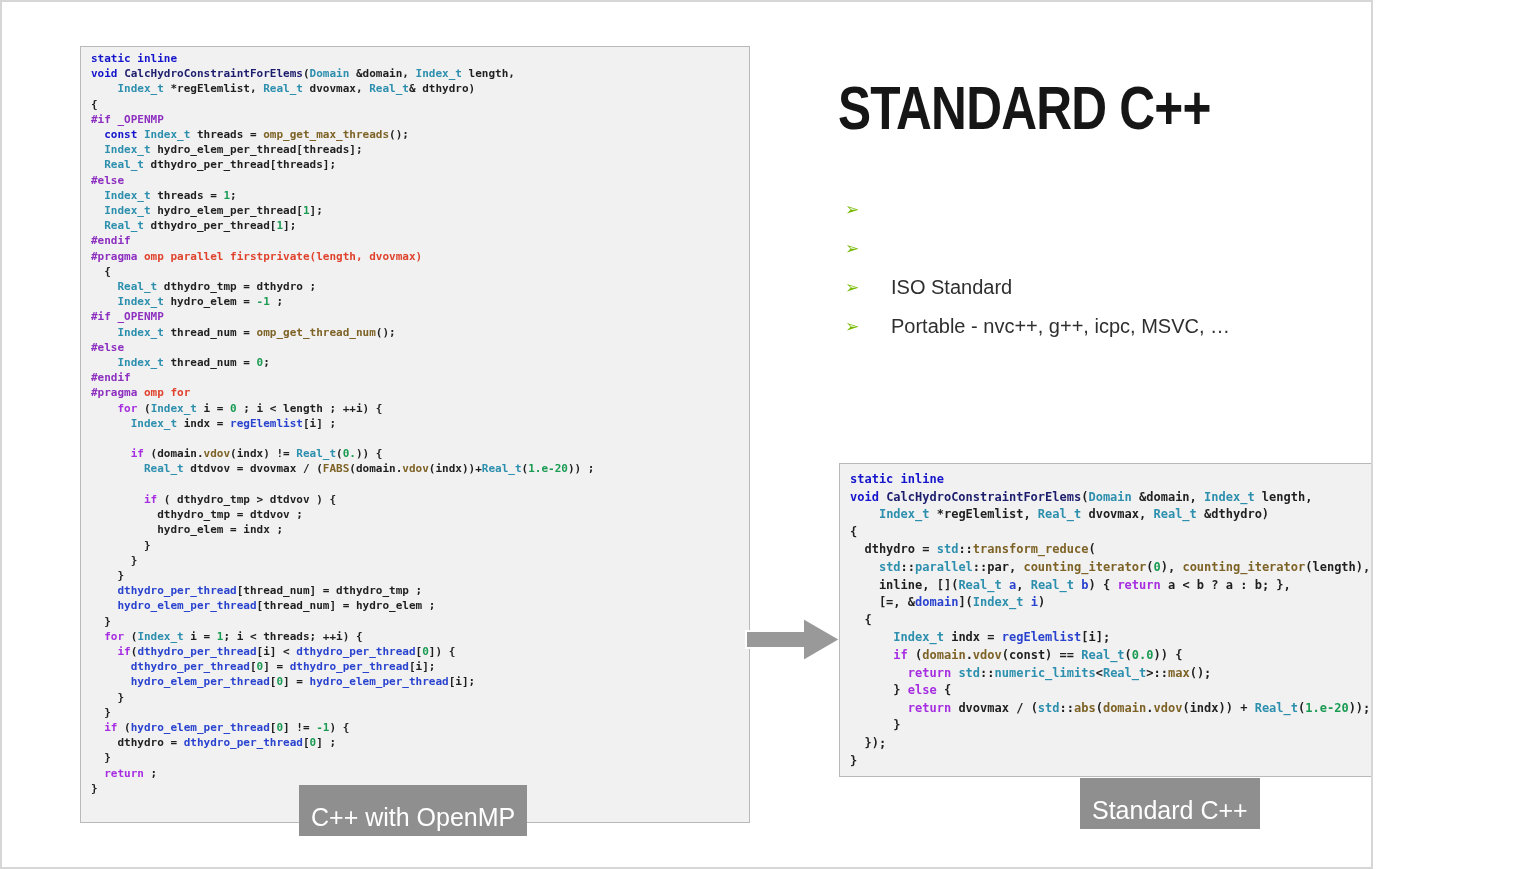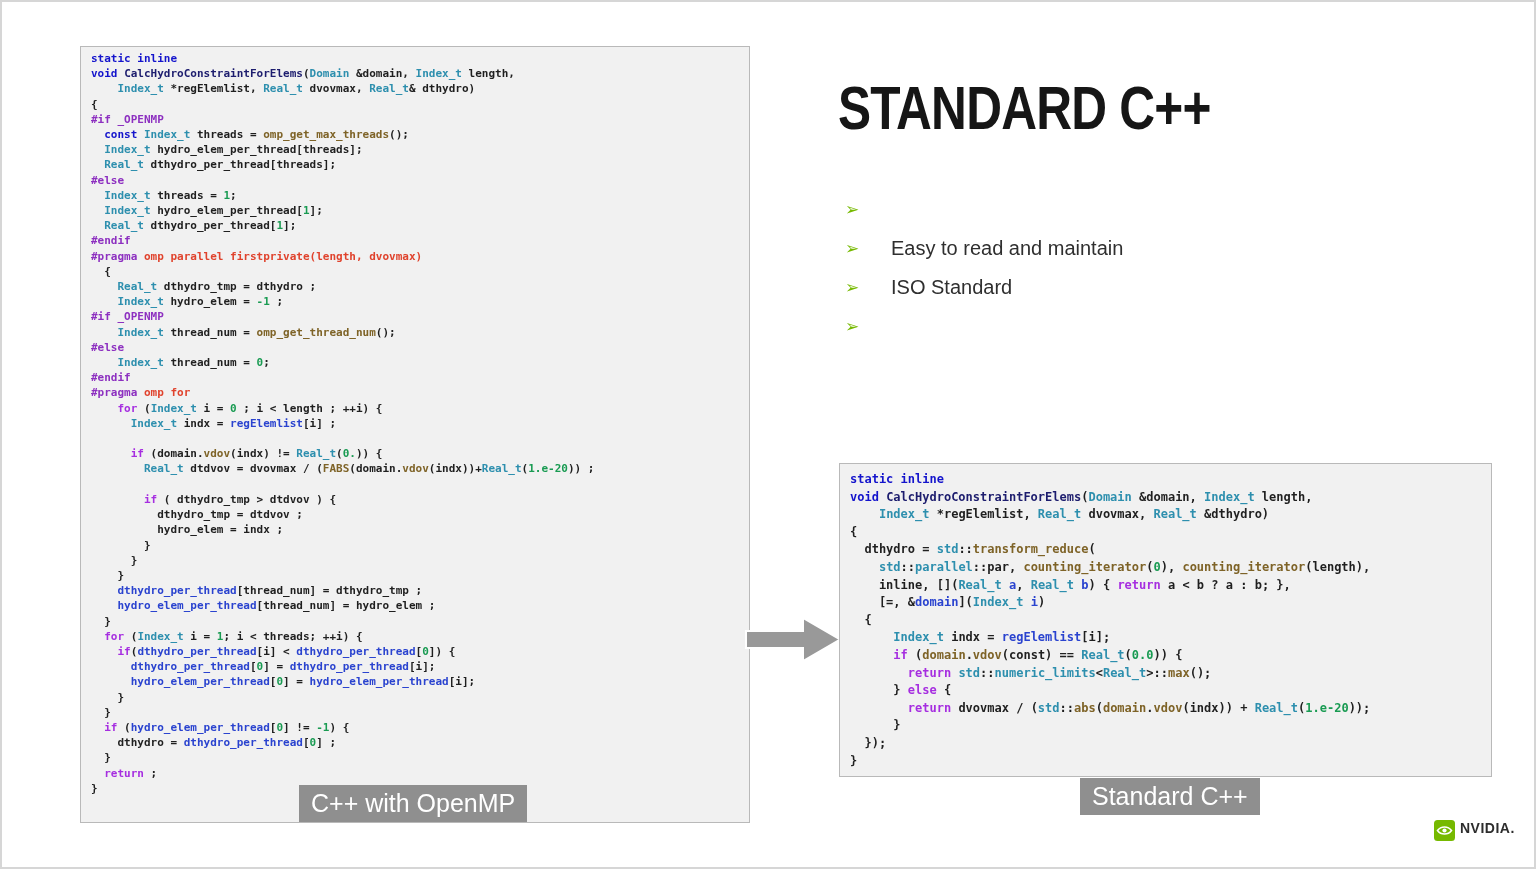--- a/index.html
+++ b/index.html
@@ -1,17 +1,17 @@
 <!DOCTYPE html>
 <html><head>
 <meta charset="utf-8">
 <style>
   html,body{margin:0;padding:0;background:#ffffff;font-family:"Liberation Sans",sans-serif;}
   .slide{
-    position:relative;width:1536px;height:869px;background:#ffffff;
+    position:relative;width:1373px;height:869px;background:#ffffff;
     border:2px solid #d6d6d6;box-sizing:border-box;overflow:hidden;
   }
   
   .code{
     position:absolute;margin:0;background:#f1f1f1;border:1px solid #b9b9b9;
     font-family:"DejaVu Sans Mono",monospace;font-weight:700;
     color:#1f1f1f;white-space:pre;overflow:hidden;box-sizing:border-box;
   }
   .code-left{left:78px;top:44px;width:670px;height:777px;font-size:11px;line-height:15.2px;padding:4px 10px;}
   .code-right{left:837px;top:461px;width:653px;height:314px;font-size:12px;line-height:17.6px;padding:7px 10px;}
@@ -32,21 +32,21 @@
   }
   
   .bullets{position:absolute;left:843px;top:188px;list-style:none;margin:0;padding:0;}
   .bullets li{display:flex;align-items:center;height:39px;font-size:20px;color:#2f2f2f;}
   .bullet-arrow{color:#76b900;font-size:17px;width:46px;flex:0 0 46px;}
   
   .big-arrow{position:absolute;left:743px;top:614px;}
   
   .caption{
     position:absolute;background:#8f8f8f;color:#ffffff;font-size:25px;
-    padding:4px 12px 4px 12px;white-space:nowrap;
+    padding:18px 12px 4px 12px;white-space:nowrap;
   }
   .caption-left{left:297px;top:783px;}
   .caption-right{left:1078px;top:776px;}
   
   .brand{position:absolute;left:1432px;top:818px;display:flex;align-items:flex-start;gap:5px;}
   .brand-text{font-size:14px;font-weight:700;color:#2d2d2d;letter-spacing:0.5px;}
 </style>
 </head>
 <body>
 
@@ -104,28 +104,28 @@
 </pre>
 
   <div class="title">STANDARD C++</div>
 
   <ul class="bullets">
     <li>
       <span class="bullet-arrow">➢</span>
     </li>
     <li>
       <span class="bullet-arrow">➢</span>
-      <span>Easy to read and maintain</span>
     </li>
     <li>
       <span class="bullet-arrow">➢</span>
       <span>ISO Standard</span>
     </li>
     <li>
       <span class="bullet-arrow">➢</span>
+      <span>Portable - nvc++, g++, icpc, MSVC, …</span>
     </li>
   </ul>
 
   <svg class="big-arrow" width="97" height="47" viewBox="0 0 97 47">
     <polygon points="1,15 58,15 58,2 95,23.5 58,45 58,32 1,32" fill="#999999" stroke="#ffffff" stroke-width="2"></polygon>
   </svg>
 
   <pre class="code code-right"><span class="tk-kw">static inline</span>
 <span class="tk-kw">void </span><span class="tk-fm">CalcHydroConstraintForElems</span><span class="tk-p">(</span><span class="tk-ty">Domain</span><span class="tk-p"> &amp;domain, </span><span class="tk-ty">Index_t</span><span class="tk-p"> length,</span>
 <span class="tk-p">    </span><span class="tk-ty">Index_t</span><span class="tk-p"> *regElemlist, </span><span class="tk-ty">Real_t</span><span class="tk-p"> dvovmax, </span><span class="tk-ty">Real_t</span><span class="tk-p"> &amp;dthydro)</span>

